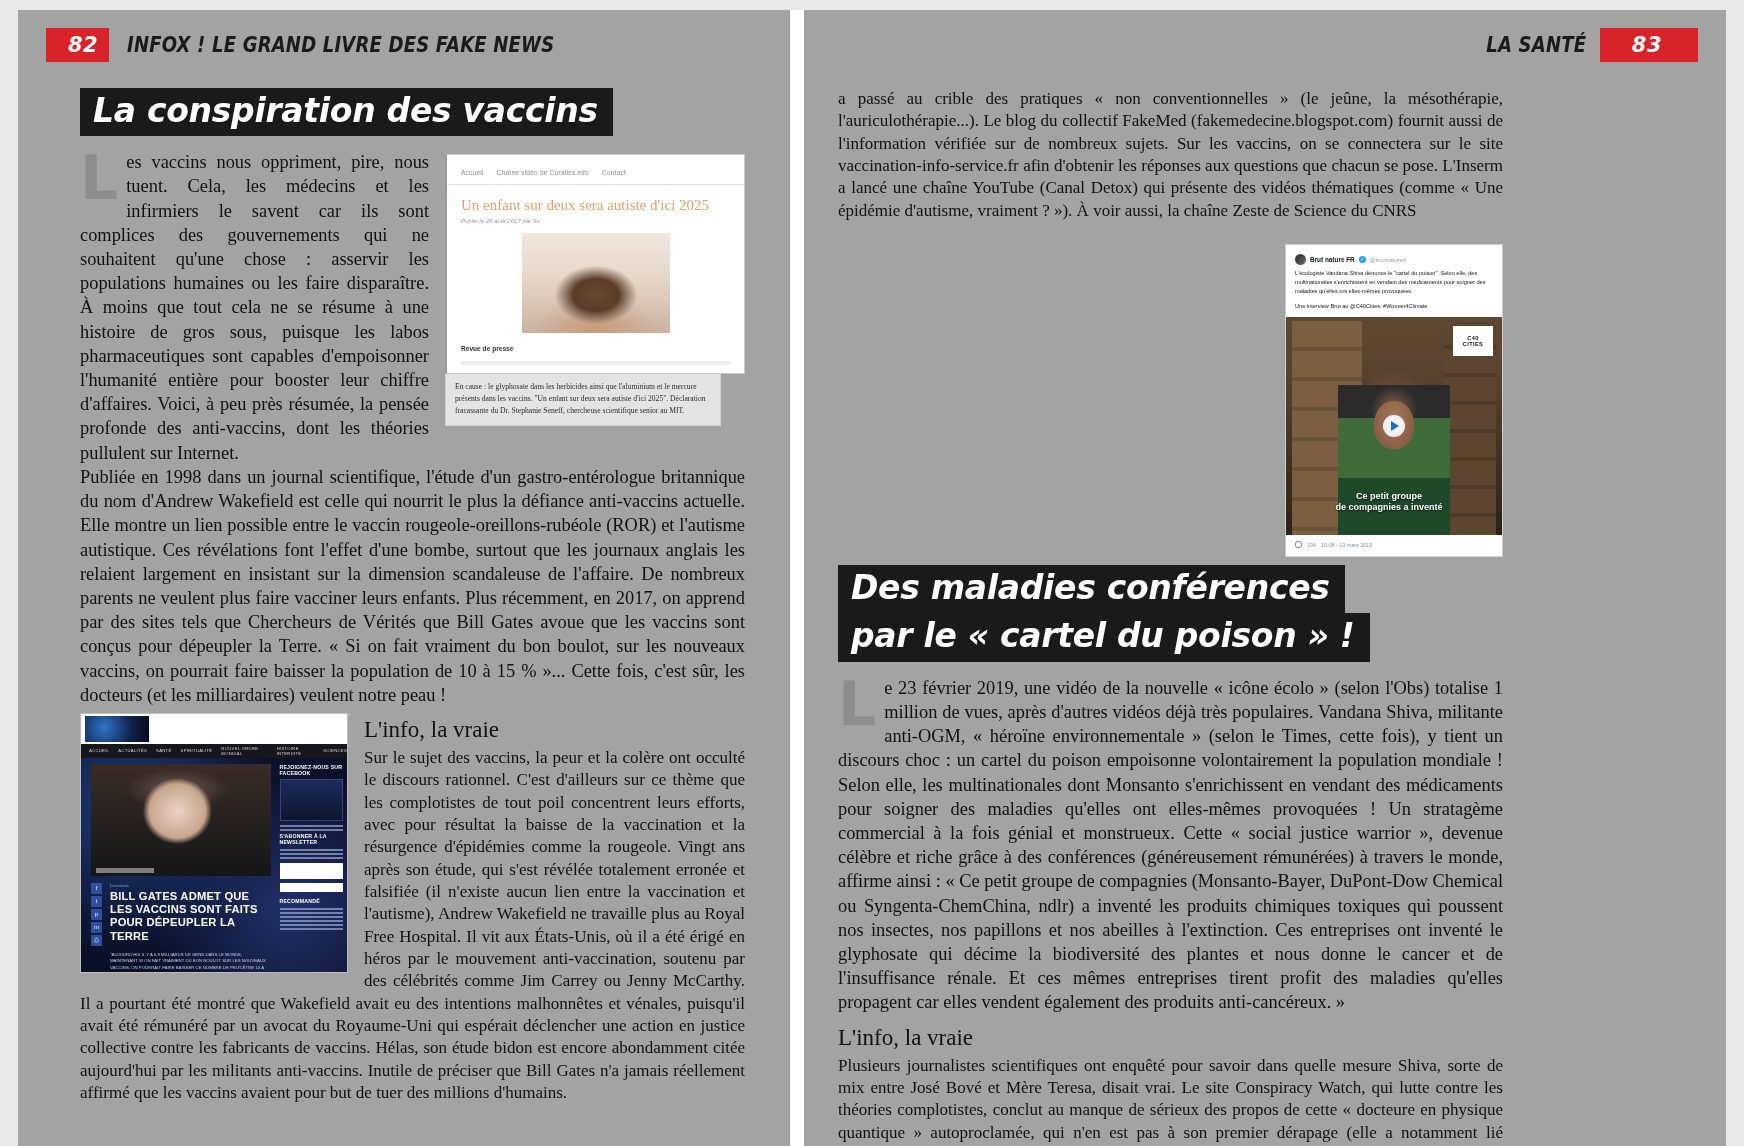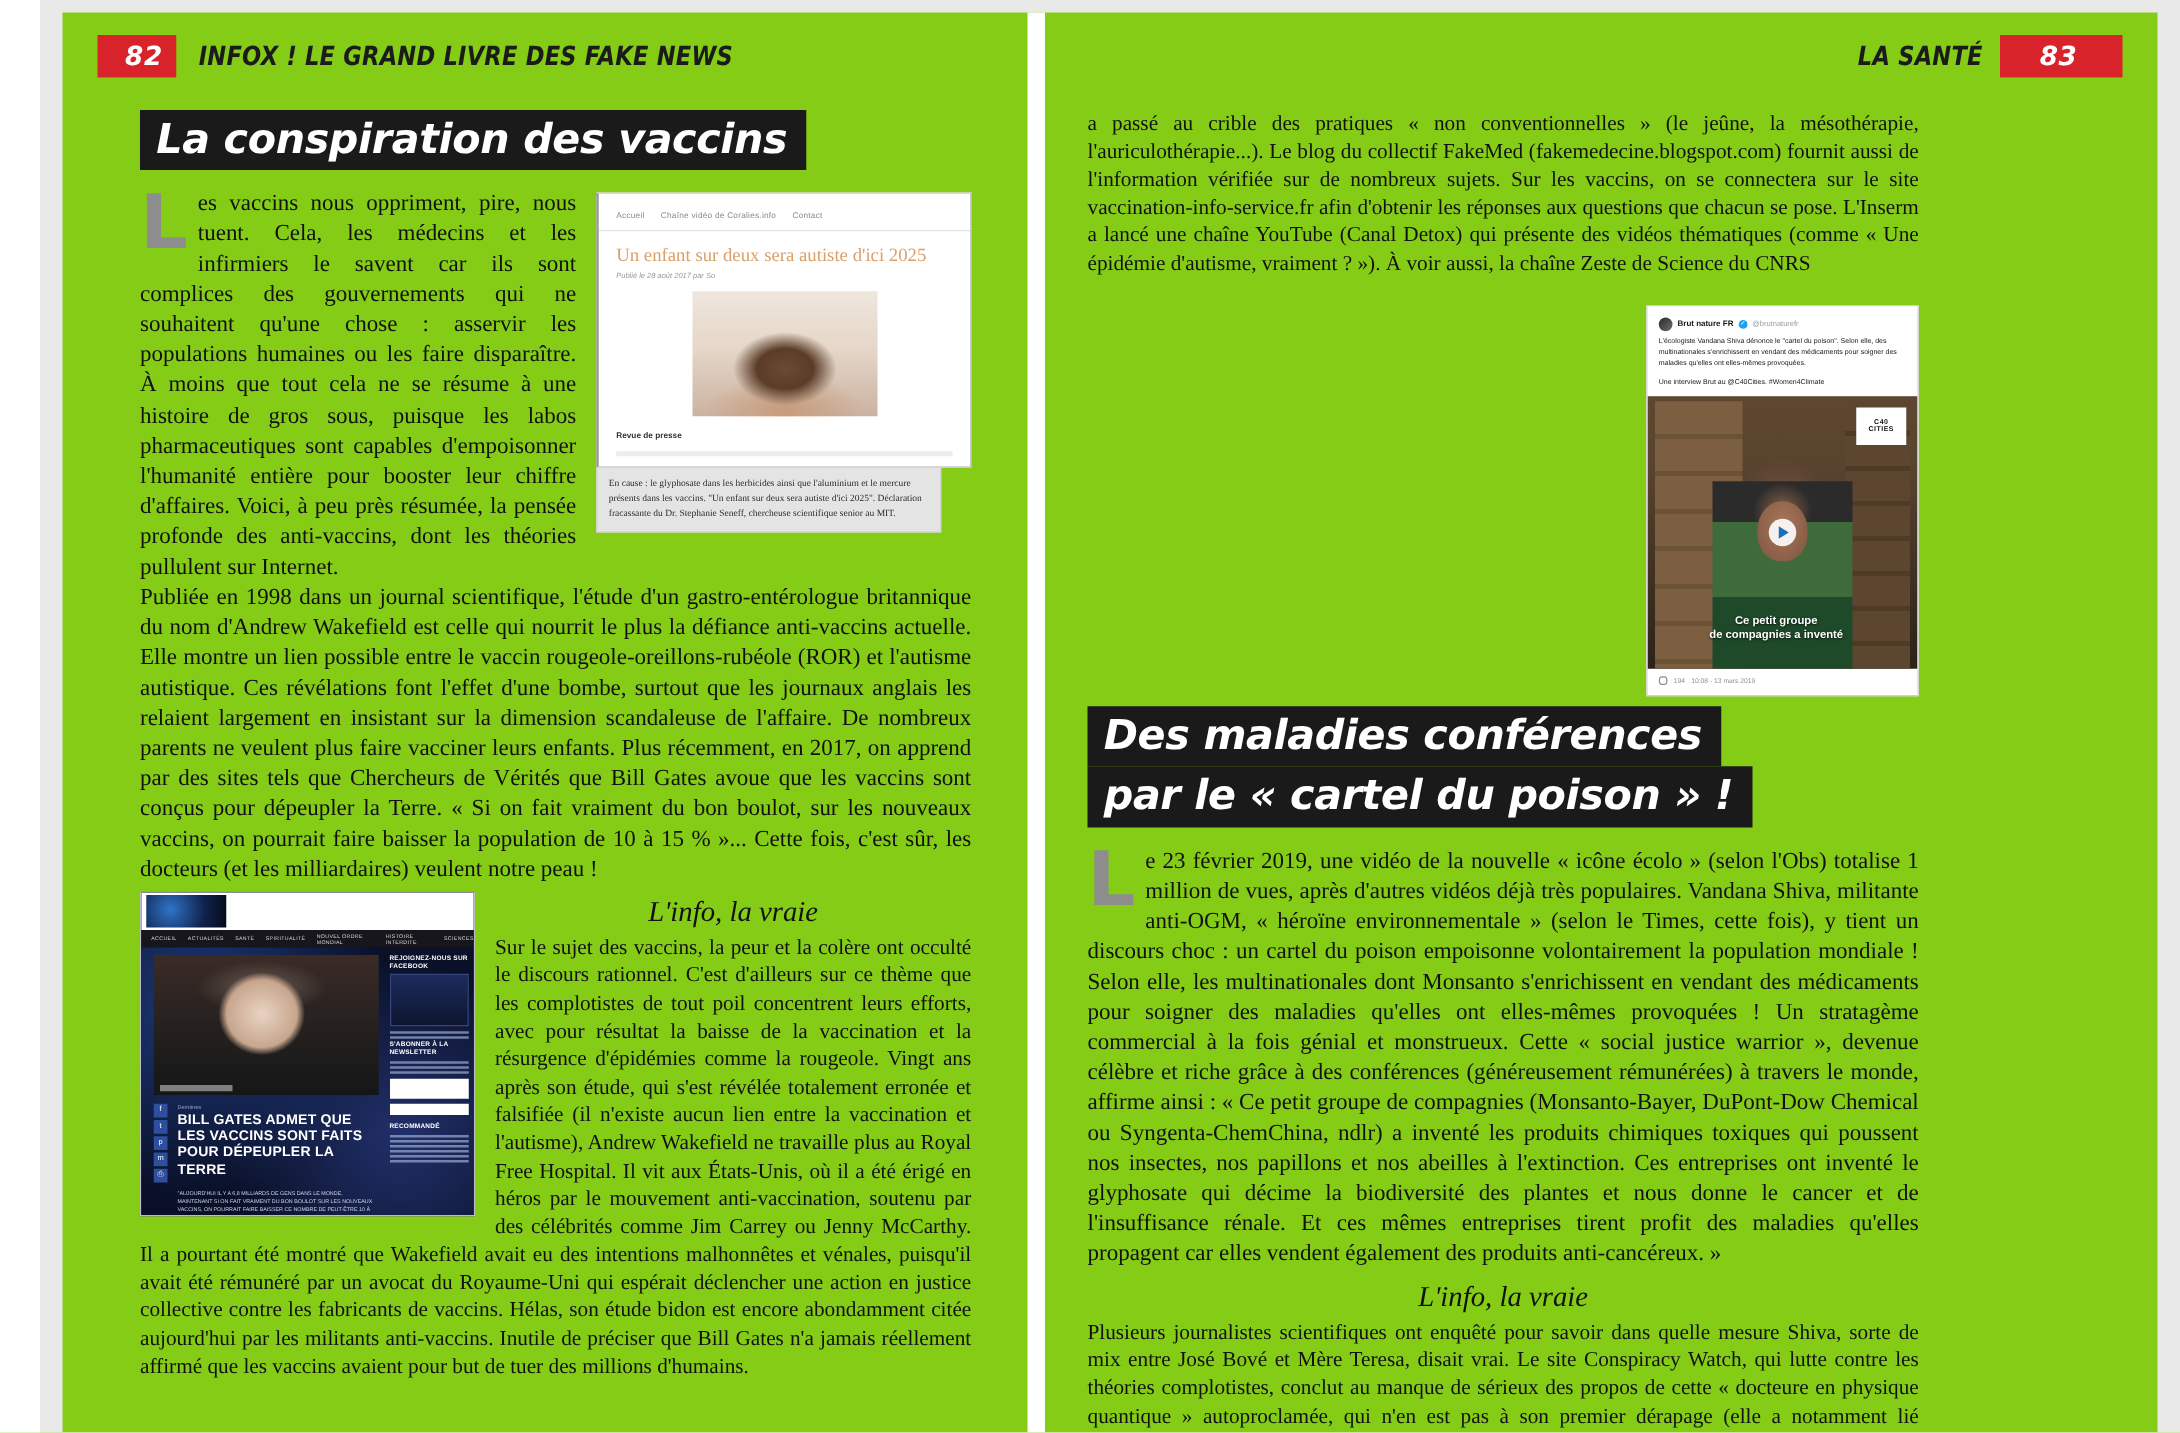--- a/index.html
+++ b/index.html
@@ -6,22 +6,21 @@
   html,body { background:#ffffff; }
   body {
     width:1744px; height:1146px;
     font-family:"Liberation Serif", serif;
     color:#111;
     position:relative;
     overflow:hidden;
   }
   .page {
     position:absolute; inset:0;
-    background:#84cc16;
-    margin-left:32px;
+    background:#a3a3a3;
   }
   
   .scan-edge-l { position:absolute; left:0; top:0; width:18px; height:1146px; background:#e9e9e9; }
   .scan-edge-r { position:absolute; right:0; top:0; width:18px; height:1146px; background:#e9e9e9; }
   .scan-edge-t { position:absolute; left:0; top:0; width:1744px; height:10px; background:#e9e9e9; }
   .gutter { position:absolute; left:790px; top:10px; width:14px; height:1136px; background:#ffffff; }
 
   
   .runhead { position:absolute; top:28px; height:34px; }
   .rh-left { left:46px; display:flex; align-items:stretch; }
@@ -83,24 +82,23 @@
   .dropcap::first-letter {
     float:left;
     font-family:"DejaVu Sans", sans-serif;
     font-weight:bold;
     font-size:60px;
     line-height:.80;
     color:#8d8d8d;
     padding:4px 8px 0 0;
   }
   .sub-head {
-    font-style:italic; font-weight:normal;
+    font-weight:normal;
     font-size:23px; margin:10px 0 4px 0;
     font-family:"Liberation Serif", serif;
-    text-align:center;
   }
 
   
   .fig-right { float:right; margin:4px 0 8px 16px; }
   .fig-left  { float:left;  margin:6px 16px 8px 0; }
 
   
   .shot-coralie {
     width:300px; height:220px;
     background:#fff;

